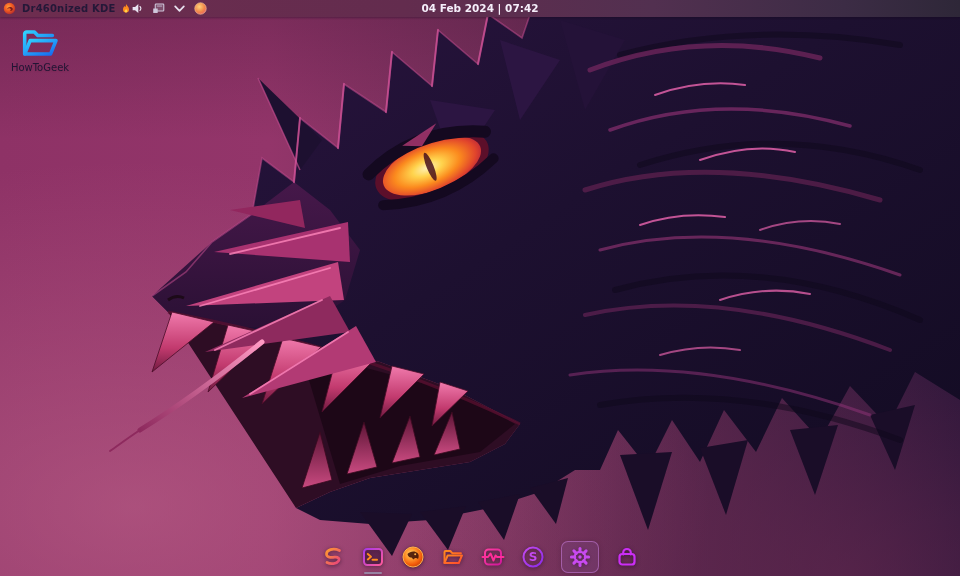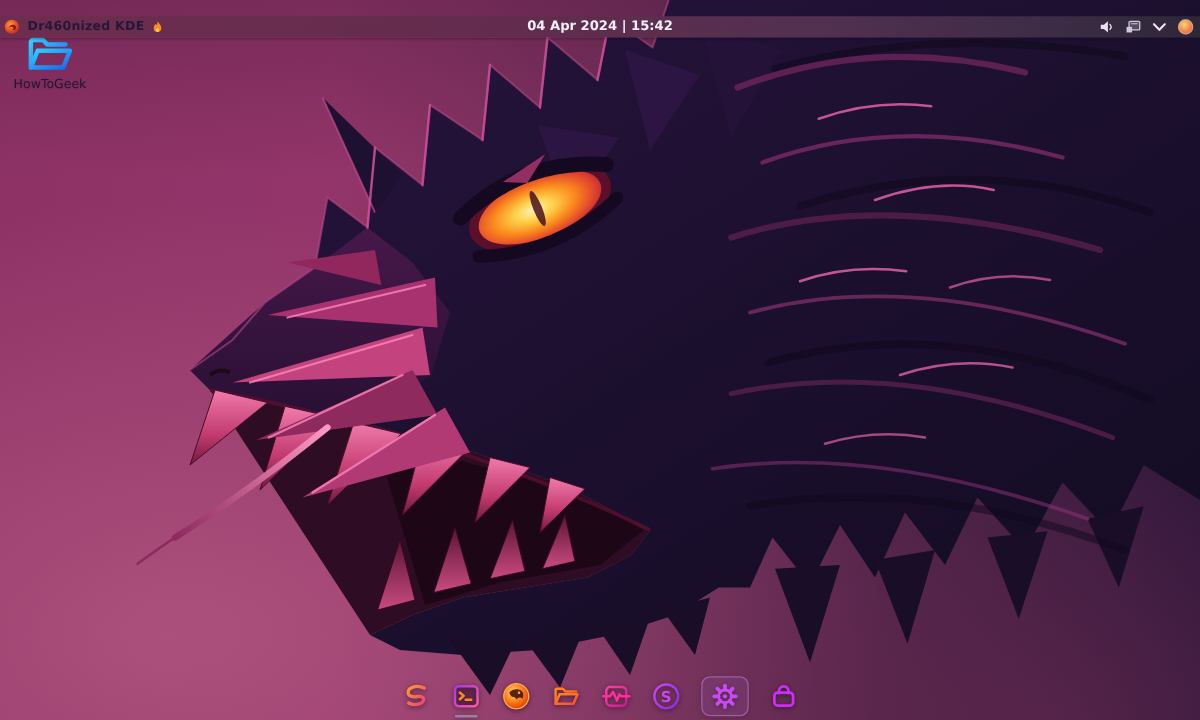--- a/index.html
+++ b/index.html
@@ -1,23 +1,23 @@
 <!DOCTYPE html>
 <html><head>
 <meta charset="utf-8">
 <style>
   html,body{margin:0;padding:0;}
   body{width:960px;height:576px;overflow:hidden;font-family:"DejaVu Sans","Liberation Sans",sans-serif;background:#1a0f28;}
   #screen{position:relative;width:960px;height:576px;overflow:hidden;}
   #wallpaper{position:absolute;inset:0;z-index:0;display:block;}
 
   
-  .panel{position:absolute;top:13px;left:0;right:0;height:17px;z-index:20;
+  .panel{position:absolute;top:0;left:0;right:0;height:17px;z-index:20;
     background:linear-gradient(to right,#6e2d4f 0%,#632c4e 42%,#523050 68%,#3c2c45 88%,#2e2738 100%);
-    display:flex;align-items:center;justify-content:space-between;box-shadow:0 1px 2px rgba(20,5,25,.35);}
+    display:flex;align-items:center;box-shadow:0 1px 2px rgba(20,5,25,.35);}
   .panel-left{display:flex;align-items:center;gap:6px;padding-left:3px;}
   .panel-logo{width:13px;height:13px;display:inline-flex;}
   .panel-title{font-size:10px;font-weight:bold;color:#241838;letter-spacing:.2px;line-height:17px;}
   .flame{width:10px;height:12px;display:inline-flex;margin-left:-1px;}
   .panel-center{position:absolute;left:0;right:0;top:0;height:17px;text-align:center;
     font-size:10.5px;font-weight:bold;color:#f5eefa;line-height:17px;pointer-events:none;}
   .panel-right{display:flex;align-items:center;gap:8px;padding-right:5px;z-index:2;}
   .tray-icon{width:13px;height:13px;display:inline-flex;align-items:center;justify-content:center;}
 
   
@@ -209,21 +209,21 @@
         </svg>
       </span>
       <span class="panel-title">Dr460nized KDE</span>
       <span class="flame">
         <svg viewBox="0 0 12 14">
           <path d="M6,1 C7.2,3.2 9.6,4.4 9.6,7.6 a3.6,3.6 0 0 1 -7.2,0 C2.4,5.8 3.3,4.7 4.2,3.5 C4.8,5.2 6,5 6,1 Z" fill="#ff8a1e"></path>
           <path d="M6,7 C6.8,8 7.6,8.4 7.6,9.6 a1.6,1.6 0 0 1 -3.2,0 C4.4,8.6 5.4,8.2 6,7 Z" fill="#ffd34d"></path>
         </svg>
       </span>
     </div>
-    <div class="panel-center">04 Apr 2024 | 15:42</div>
+    <div class="panel-center">04 Feb 2024 | 07:42</div>
     <div class="panel-right">
       <span class="tray-icon">
         <svg viewBox="0 0 16 16">
           <path d="M2,6 h3 l4,-3.5 v11 L5,10 H2 Z" fill="#e8e2f0"></path>
           <path d="M11,5.5 a3.6,3.6 0 0 1 0,5" stroke="#e8e2f0" stroke-width="1.3" fill="none" stroke-linecap="round"></path>
         </svg>
       </span>
       <span class="tray-icon">
         <svg viewBox="0 0 16 16">
           <rect x="4" y="2.5" width="10.5" height="8.5" rx="1" stroke="#cfc8dc" stroke-width="1.3" fill="rgba(207,200,220,.22)"></rect>

